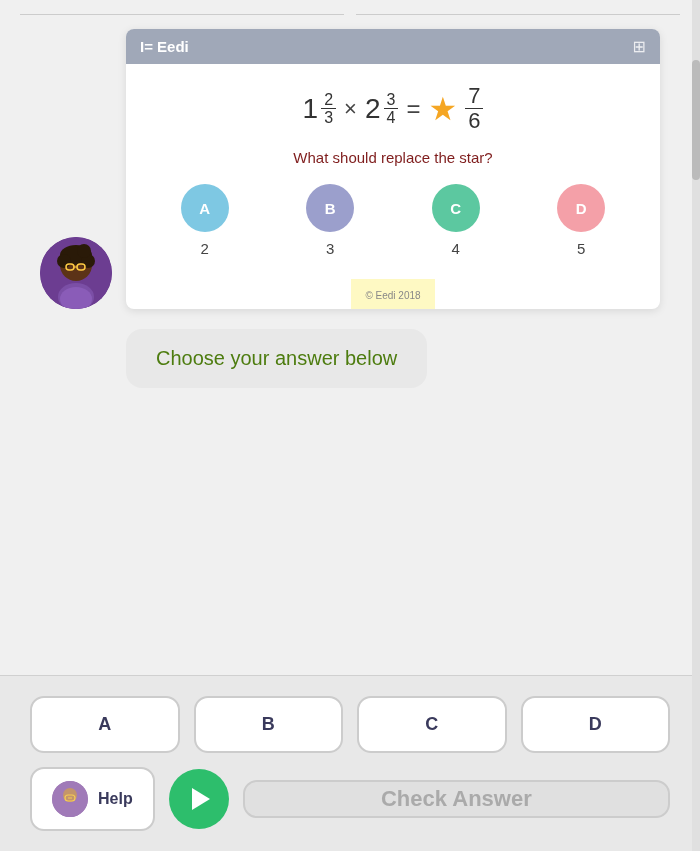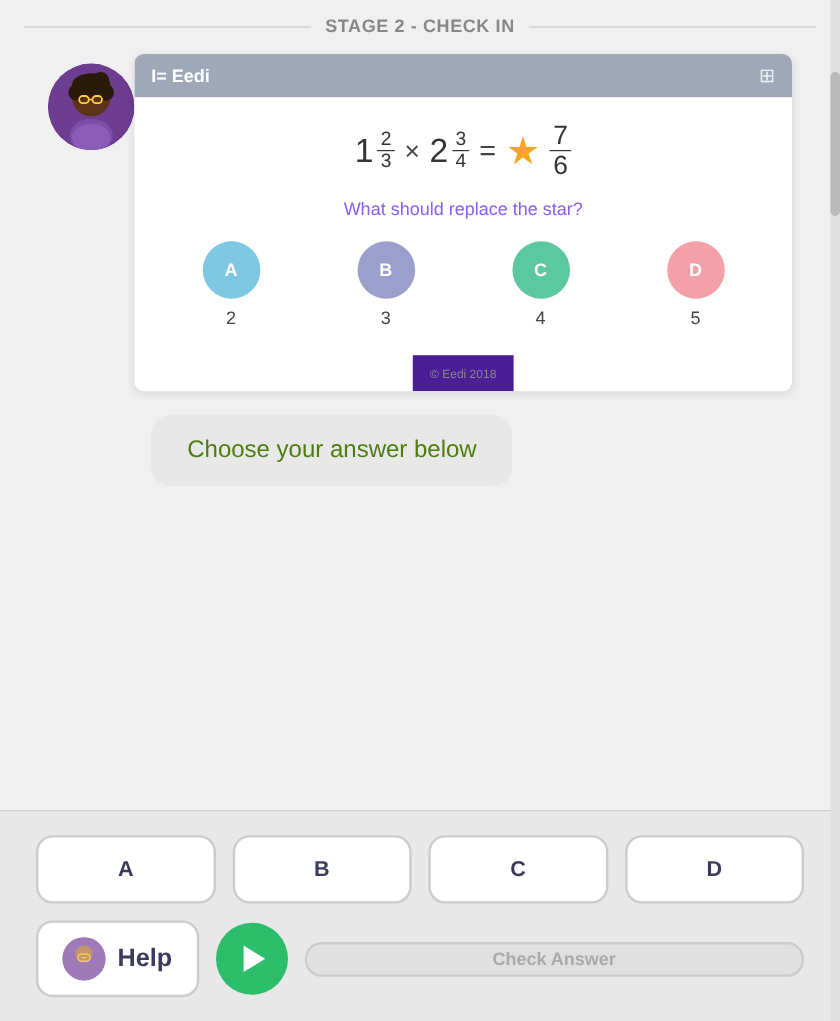--- a/index.html
+++ b/index.html
@@ -39,21 +39,22 @@
       flex: 1;
       padding: 0 40px 20px 40px;
       display: flex;
       flex-direction: column;
       align-items: flex-start;
       gap: 16px;
     }
 
     .question-row {
       display: flex;
-      align-items: flex-start;
+      align-items: flex-end;
+      gap: 14px;
       width: 100%;
     }
 
     
     .avatar {
       width: 72px;
       height: 72px;
       border-radius: 50%;
       background: #6c3d91;
       flex-shrink: 0;
@@ -130,21 +131,21 @@
       gap: 3px;
       font-size: 28px;
     }
     .star-icon {
       color: #f5a623;
       font-size: 32px;
     }
 
     .question-text {
       font-size: 15px;
-      color: #8b5cf6;
+      color: #7f1d1d;
       margin-bottom: 18px;
       text-align: center;
     }
 
     
     .answer-circles {
       display: flex;
       justify-content: space-around;
       width: 100%;
       margin-bottom: 14px;
@@ -171,21 +172,21 @@
     .circle-b { background: #9b9fcc; }
     .circle-c { background: #5cc8a0; }
     .circle-d { background: #f4a0a8; }
     .option-value {
       font-size: 15px;
       color: #444;
     }
 
     
     .eedi-footer {
-      background: #4c1d95;
+      background: #fef9c3;
       padding: 6px 14px;
       margin-top: 8px;
     }
     .eedi-footer-text {
       font-size: 10px;
       color: #888;
     }
 
     
     .choose-bubble {
@@ -239,21 +240,21 @@
 
     .help-btn {
       flex: 0 0 auto;
       display: flex;
       align-items: center;
       gap: 10px;
       padding: 12px 20px;
       border: 2px solid #ccc;
       border-radius: 14px;
       background: #fff;
-      font-size: 21px;
+      font-size: 16px;
       font-weight: 600;
       color: #3a3a5c;
       cursor: pointer;
       min-width: 120px;
     }
 
     .help-avatar {
       width: 36px;
       height: 36px;
       border-radius: 50%;
@@ -284,21 +285,21 @@
       border-left: 18px solid white;
       margin-left: 4px;
     }
 
     .check-btn {
       flex: 1;
       padding: 4px 10px;
       border: 2px solid #ccc;
       border-radius: 14px;
       background: #e0e0e0;
-      font-size: 15px;
+      font-size: 22px;
       font-weight: 600;
       color: #aaa;
       cursor: default;
     }
 
     
     .scrollbar {
       position: absolute;
       right: 0;
       top: 0;
@@ -314,21 +315,20 @@
       height: 120px;
       background: #bbb;
       border-radius: 4px;
     }
   </style>
 </head>
 <body>
 
 <div class="stage-header">
   <div class="stage-line"></div>
-  <span class="stage-title">STAGE 2 - CHECK IN</span>
   <div class="stage-line"></div>
 </div>
 
 <div class="main-area">
   <div class="question-row">
 
     <div class="avatar">
 
       <svg width="72" height="72" viewBox="0 0 72 72">
         <circle cx="36" cy="36" r="36" fill="#6c3d91"></circle>

